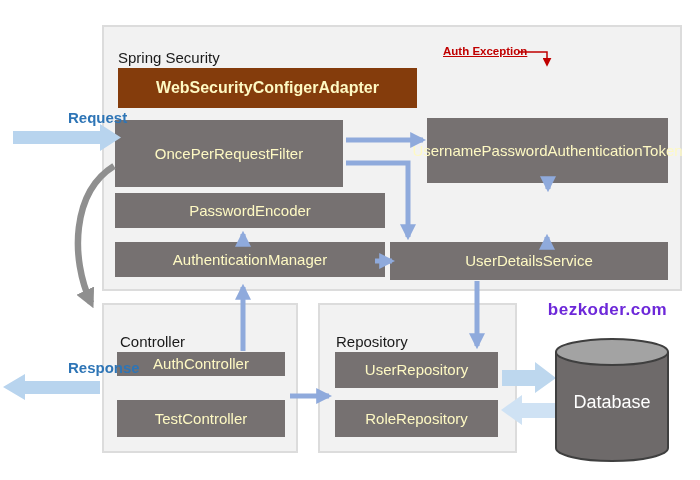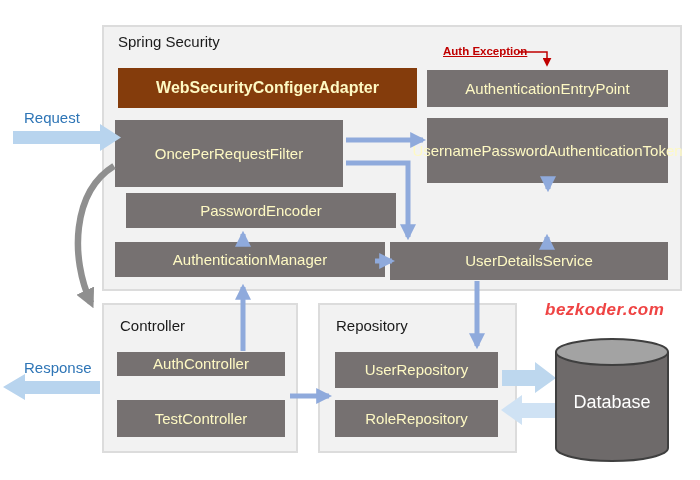--- a/index.html
+++ b/index.html
@@ -1,59 +1,58 @@
 <!DOCTYPE html>
 <html><head>
 <meta charset="utf-8">
 <style>
   html,body{margin:0;padding:0;background:#fff;}
   .canvas{position:relative;width:700px;height:480px;background:#ffffff;
           font-family:"Liberation Sans",sans-serif;overflow:hidden;}
   .group{position:absolute;background:#f2f2f2;border:2px solid #dcdcdc;box-sizing:border-box;z-index:1;}
-  .group-title{position:absolute;color:#1a1a1a;font-size:15px;z-index:2;}
+  .group-title{position:absolute;color:#1a1a1a;font-size:15px;z-index:2;margin-top:16px;}
   .node{position:absolute;background:#767171;color:#fef9c3;display:flex;align-items:center;
         justify-content:center;font-size:15px;text-align:center;z-index:2;line-height:1.3;}
   .node.brown{background:#843c0c;font-weight:bold;font-size:16px;}
   .node .stack{display:flex;}
-  .flow-label{position:absolute;font-weight:normal;font-size:15px;color:#2e75b6;z-index:4;}
+  .flow-label{position:absolute;font-weight:bold;font-size:15px;color:#2e75b6;z-index:4;margin-left:44px;}
   .exc-label{position:absolute;font-weight:bold;font-size:11.5px;color:#c00000;z-index:4;}
-  .watermark{position:absolute;left:545px;top:300px;width:125px;text-align:left;
-             font-style:italic;font-weight:bold;font-size:17px;color:#ef4444;z-index:2;letter-spacing:0.5px;}
+  .watermark{position:absolute;left:545px;top:300px;width:125px;text-align:center;
+             font-weight:bold;font-size:17px;color:#6d28d9;z-index:2;letter-spacing:0.5px;}
   .db-label{position:absolute;left:556px;top:392px;width:112px;text-align:center;
             color:#ffffff;font-size:18px;z-index:4;}
   svg.overlay{position:absolute;left:0;top:0;z-index:3;pointer-events:none;}
 </style>
 </head>
 <body>
 
 <div class="canvas">
 
   <div class="group" style="left:102px;top:25px;width:580px;height:266px;"></div>
   <div class="group-title" style="left:118px;top:33px;">Spring Security</div>
 
   <div class="group" style="left:102px;top:303px;width:196px;height:150px;"></div>
   <div class="group-title" style="left:120px;top:317px;">Controller</div>
 
   <div class="group" style="left:318px;top:303px;width:199px;height:150px;"></div>
   <div class="group-title" style="left:336px;top:317px;">Repository</div>
 
   <div class="node brown" style="left:118px;top:68px;width:299px;height:40px;">WebSecurityConfigerAdapter</div>
 
-  <div class="node" style="left:427px;top:70px;width:241px;height:37px;">AuthenticationEntryPoint</div>
 
   <div class="node" style="left:115px;top:120px;width:228px;height:67px;">OncePerRequestFilter</div>
 
   <div class="node" style="left:427px;top:118px;width:241px;height:65px;">
     <span class="stack">
       <span>UsernamePassword</span>
       <span>AuthenticationToken</span>
     </span>
   </div>
 
-  <div class="node" style="left:126px;top:193px;width:270px;height:35px;">PasswordEncoder</div>
+  <div class="node" style="left:115px;top:193px;width:270px;height:35px;">PasswordEncoder</div>
 
 
   <div class="node" style="left:115px;top:242px;width:270px;height:35px;">AuthenticationManager</div>
 
   <div class="node" style="left:390px;top:242px;width:278px;height:38px;">UserDetailsService</div>
 
   <div class="node" style="left:117px;top:352px;width:168px;height:24px;">AuthController</div>
 
   <div class="node" style="left:117px;top:400px;width:168px;height:37px;">TestController</div>
 

